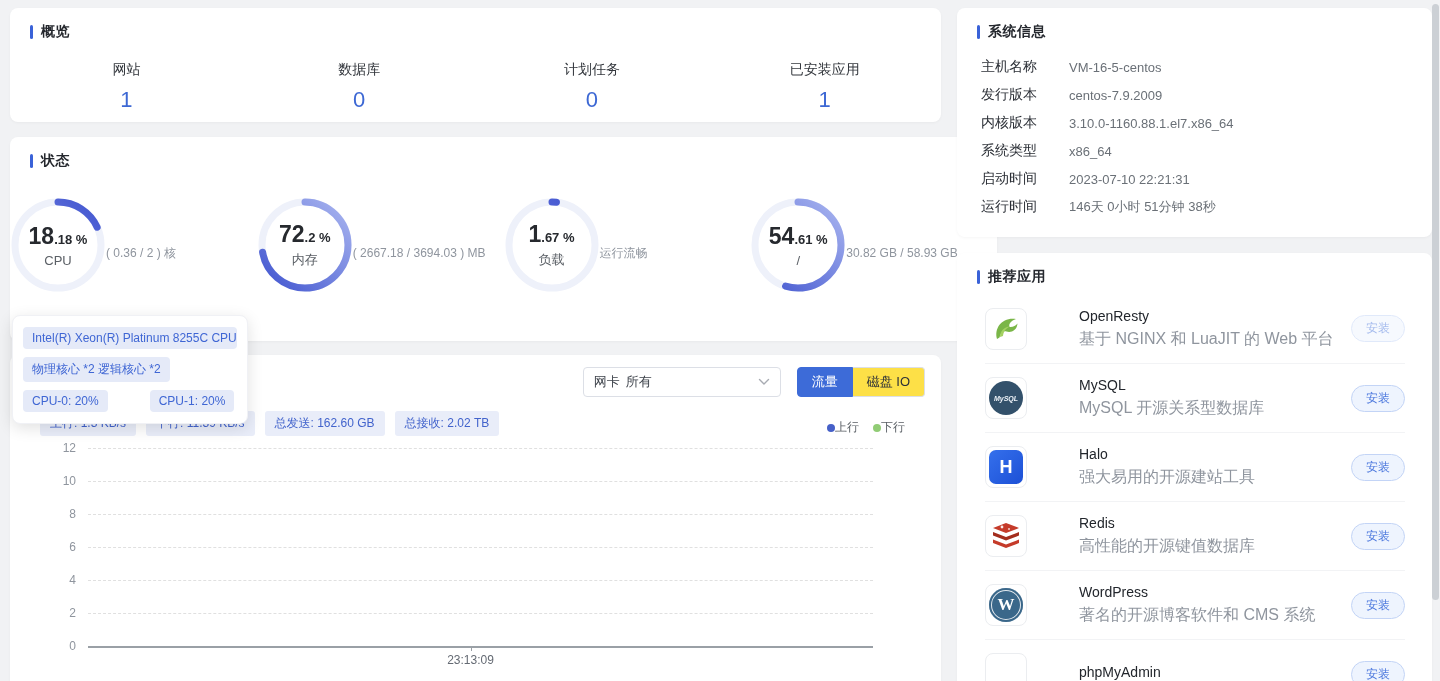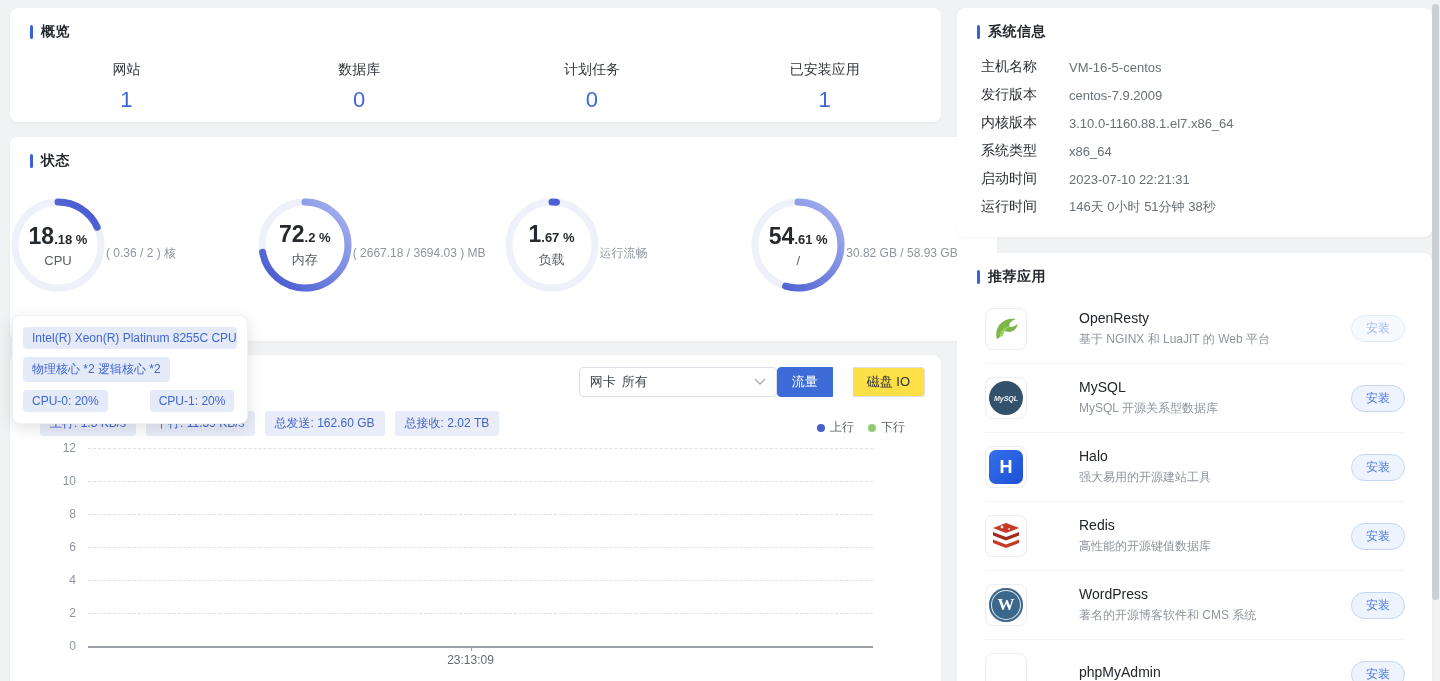--- a/index.html
+++ b/index.html
@@ -41,31 +41,31 @@
   .g-label { font-size:13px; color:#5b6066; margin-top:3px; }
   .g-sub { margin-top:16px; font-size:12px; color:#8f959e; }
 
   
   .toolbar { display:flex; justify-content:flex-end; padding:12px 16px 0 20px; }
   .net-select { width:198px; height:30px; border:1px solid #dcdfe6; border-radius:4px;
     display:flex; align-items:center; justify-content:space-between; padding:0 10px;
     font-size:13px; background:#fff; cursor:pointer; }
   .net-select .sel-text { color:#3f444c; }
   .net-select .sel-prefix { margin-right:6px; }
-  .btn-group { display:flex; margin-left:0;gap:20px; }
+  .btn-group { display:flex; margin-left:16px; }
   .btn { height:30px; padding:0 14px; font-size:13px; display:flex; align-items:center;
     border:1px solid #dcdfe6; background:#fde047; color:#2c3038; cursor:pointer; }
   .btn-left { border-radius:4px 0 0 4px; }
   .btn-right { border-radius:0 4px 4px 0; border-left:none; }
   .btn.active { background:#3d6bd8; border-color:#3d6bd8; color:#fff; }
 
   .tags-row { display:flex; align-items:flex-end; padding:14px 36px 0 30px; gap:10px; }
   .stat-tag { background:#e9edf9; color:#4263cc; font-size:12px; padding:4px 10px; border-radius:3px; white-space:nowrap; }
   .legend { margin-left:auto; display:flex; gap:14px; align-items:center; }
-  .legend-item { display:flex; align-items:center; gap:5px; font-size:12px; color:#5b6066; cursor:pointer; }
+  .legend-item { display:flex; align-items:center; font-size:12px; color:#5b6066; cursor:pointer; }
   .legend-dot { width:8px; height:8px; border-radius:50%; }
 
   
   .chart-wrap { position:relative; margin-top:12px; padding:0 20px; }
   .ylabel { margin-left:38px; font-size:12px; color:#8f959e; }
   .grid { position:relative; margin-top:7px; height:198px; }
   .gline { position:absolute; left:0; right:0; height:0; }
   .gline .lbl { position:absolute; left:0; width:46px; text-align:right; top:-7px; font-size:12px; color:#8f959e; }
   .gline .ln { position:absolute; left:58px; right:48px; border-top:1px dashed #e0e0e0; }
   .gline.zero .ln { border-top:2px solid #9aa0a6; }
@@ -88,21 +88,21 @@
   .sys-value { font-size:13px; color:#6a7077; }
 
   
   .app-rows { margin-top:8px; }
   .app-row { display:flex; align-items:center; height:69px; margin:0 27px 0 28px; }
   .app-row + .app-row { border-top:1px solid #f2f3f5; }
   .app-icon-box { width:42px; height:42px; border:1px solid #ebedf0; border-radius:8px;
     display:flex; align-items:center; justify-content:center; flex-shrink:0; background:#fff; }
   .app-text { margin-left:52px; }
   .app-name { font-size:14px; font-weight:500; color:#22262c; }
-  .app-desc { font-size:12px; color:#8f959e; margin-top:5px; }
+  .app-desc { font-size:16px; color:#8f959e; margin-top:5px; }
   .install-btn { margin-left:auto; padding:4px 14px; border-radius:999px; border:1px solid #c3d4f6;
     background:#eef4fe; color:#4b77dd; font-size:12px; cursor:pointer; white-space:nowrap; }
   .install-btn.faded { opacity:.5; }
 
   .icon-circle { border-radius:50%; display:flex; align-items:center; justify-content:center; }
   .mysql-badge { width:34px; height:34px; background:#33516b; color:#eef3f8; font-size:7px;
     font-weight:700; font-style:italic; }
   .wp-badge { width:34px; height:34px; background:#3a678a; color:#fff;
     font-family:"Liberation Serif", serif; font-size:17px; font-weight:700;
     box-shadow:inset 0 0 0 2px #3a678a, inset 0 0 0 3px rgba(255,255,255,.85); }

